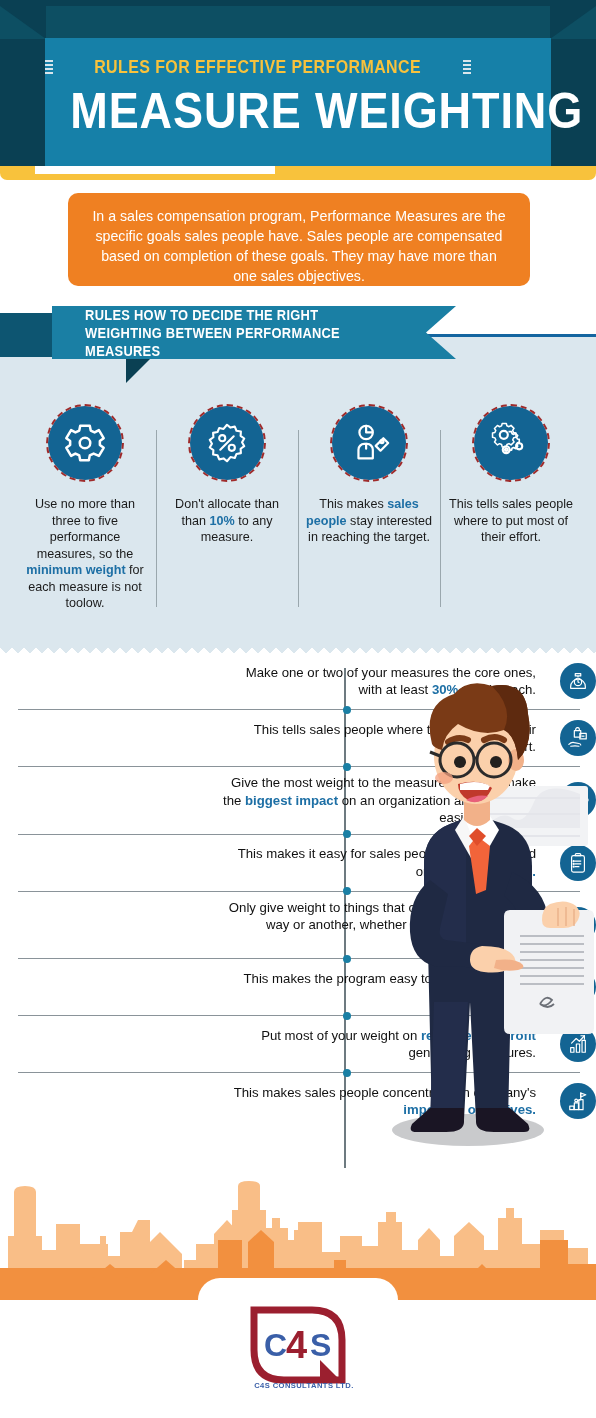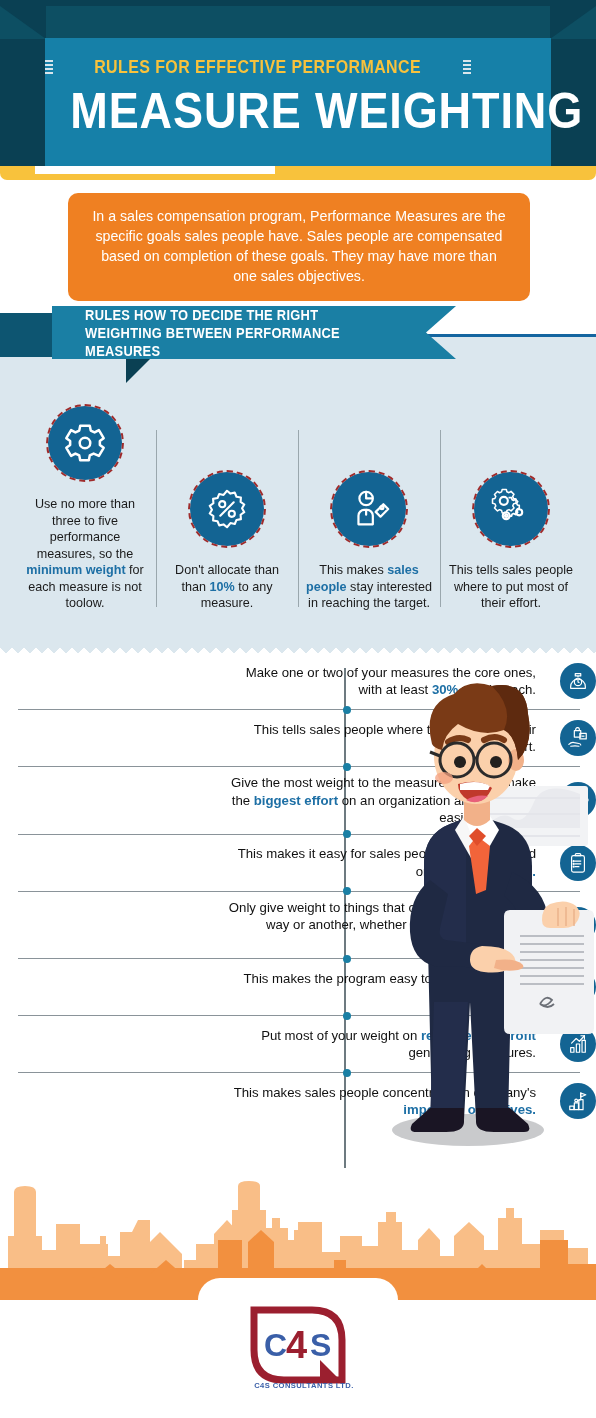--- a/index.html
+++ b/index.html
@@ -125,21 +125,21 @@
     transform: scaleX(0.9);
     white-space: nowrap;
     font-family: "Liberation Sans Narrow", "Liberation Sans", sans-serif;
   }
 
   
   .intro-box {
     position: absolute;
     left: 68px; top: 193px;
     width: 462px;
-    padding: 13px 22px 15px 22px;
+    padding: 13px 22px 0 22px;
     background: #ef8022;
     border-radius: 10px;
     color: #ffffff;
     font-size: 14.2px;
     line-height: 20px;
     text-align: center;
   }
 
   
   .blue-section {
@@ -210,21 +210,20 @@
     width: 568px;
     display: flex;
   }
   .col {
     flex: 1;
     position: relative;
     padding: 0 8px;
     display: flex;
     flex-direction: column;
     align-items: center;
-    justify-content: flex-end;
   }
   .col + .col::before {
     content: "";
     position: absolute;
     left: 0; top: 26px;
     width: 1px; height: 177px;
     background: #9aa7ad;
   }
   .circle-icon {
     width: 78px; height: 78px;
@@ -462,21 +461,21 @@
               <path d="M9.5 4V2.6a2 2 0 014 0V4"></path>
               <path d="M14 7h7v6h-7z"></path>
               <path d="M16 10h3"></path>
               <path d="M2 19q3-3 6-2l5 1q2 .4 2 1.6" stroke-linecap="round"></path>
               <path d="M4 21q5-1 9 0" stroke-linecap="round"></path>
             </svg>
           </div>
         </div>
         <div class="row-sep"></div>
         <div class="list-row">
-          <div class="row-text"><span>Give the most weight to the measures that will make the </span><span class="hl">biggest effort</span><span> on an organization and which are easiest to follow.</span></div>
+          <div class="row-text"><span>Give the most weight to the measures that will make the </span><span class="hl">biggest impact</span><span> on an organization and which are easiest to follow.</span></div>
           <div class="row-icon">
             <svg viewBox="0 0 24 24" fill="none" stroke="#ffffff" stroke-width="1.3" stroke-linejoin="round">
               <circle cx="12" cy="12" r="5"></circle>
               <circle cx="12" cy="10.5" r="1.6"></circle>
               <path d="M9.5 15q2.5-2.2 5 0"></path>
               <circle cx="12" cy="2.5" r="1.5"></circle>
               <circle cx="12" cy="21.5" r="1.5"></circle>
               <circle cx="2.5" cy="12" r="1.5"></circle>
               <circle cx="21.5" cy="12" r="1.5"></circle>
               <circle cx="5.5" cy="5.5" r="1.4"></circle>

